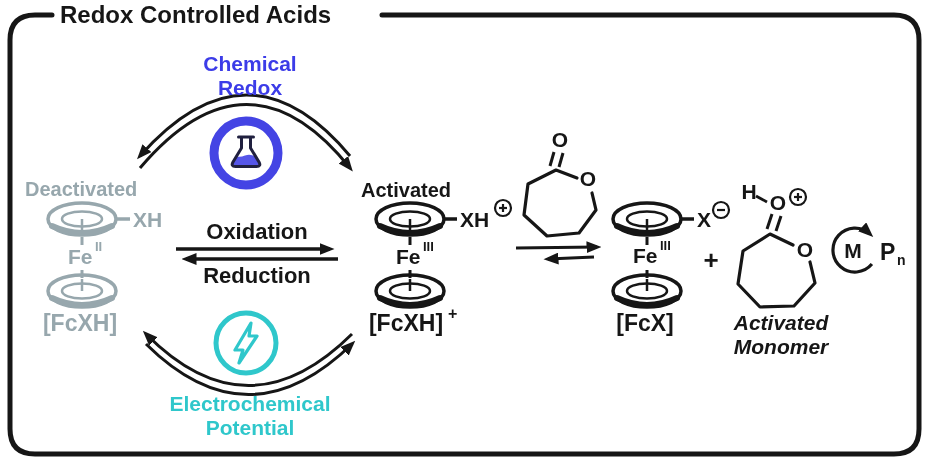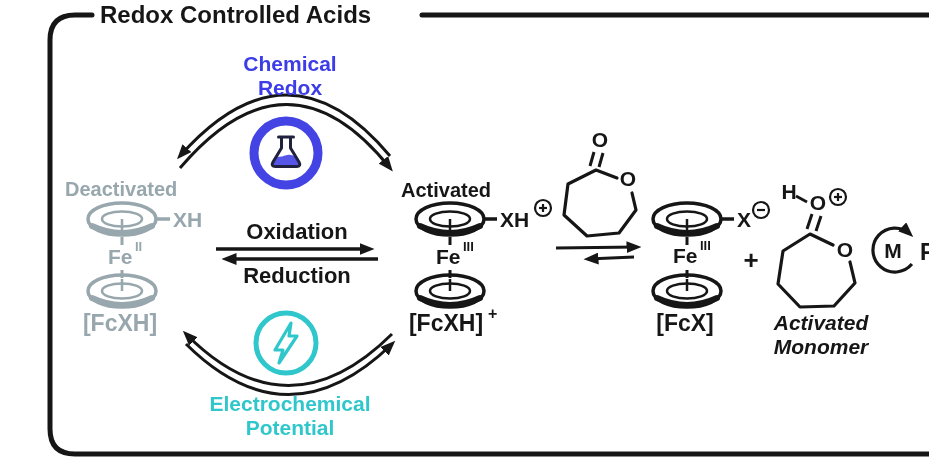--- a/index.html
+++ b/index.html
@@ -1,20 +1,20 @@
 <!DOCTYPE html>
 <html style="--blue: #3c3ce8; --teal: #2fc7cb; --gray: #97a7ad; --ink: #161616;"><head>
 <meta charset="utf-8">
 <style>
   :root{
     --blue:#3c3ce8; --teal:#2fc7cb; --gray:#97a7ad; --ink:#161616;
     --flask-liquid:#5555e8; --flask-outline:#20203f; --ring-blue:#4444e4;
   }
   html,body{margin:0;padding:0;background:#ffffff;}
-  .figure-wrap{width:786px;height:462px;position:relative;background:#ffffff;margin-left:40px;}
+  .figure-wrap{width:786px;height:462px;position:relative;background:#ffffff;}
   svg text{
     font-family:"Liberation Sans","DejaVu Sans",sans-serif;
     font-weight:bold;
     fill:var(--ink);
   }
   text.blue{fill:var(--blue);}
   text.teal{fill:var(--teal);}
   text.gray{fill:var(--gray);}
   text.ital{font-style:italic;}
 </style>

